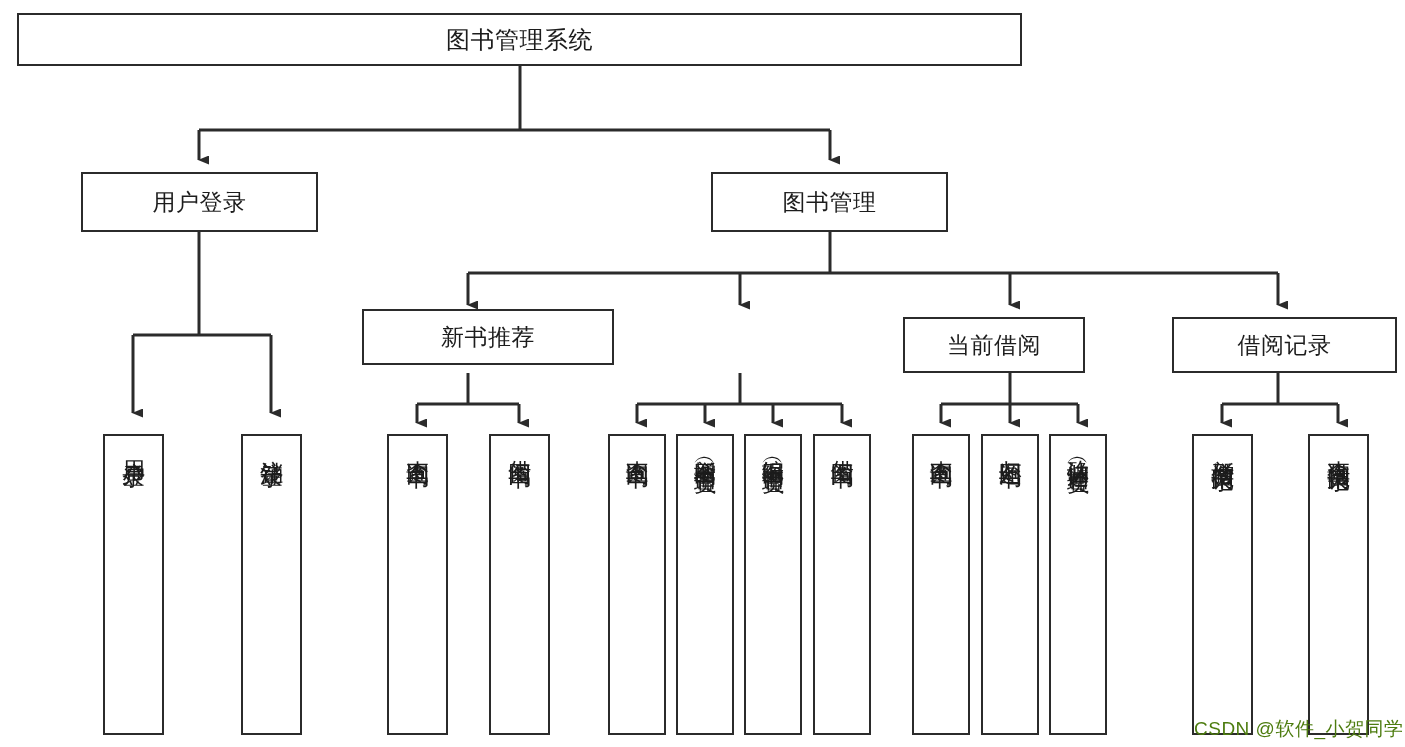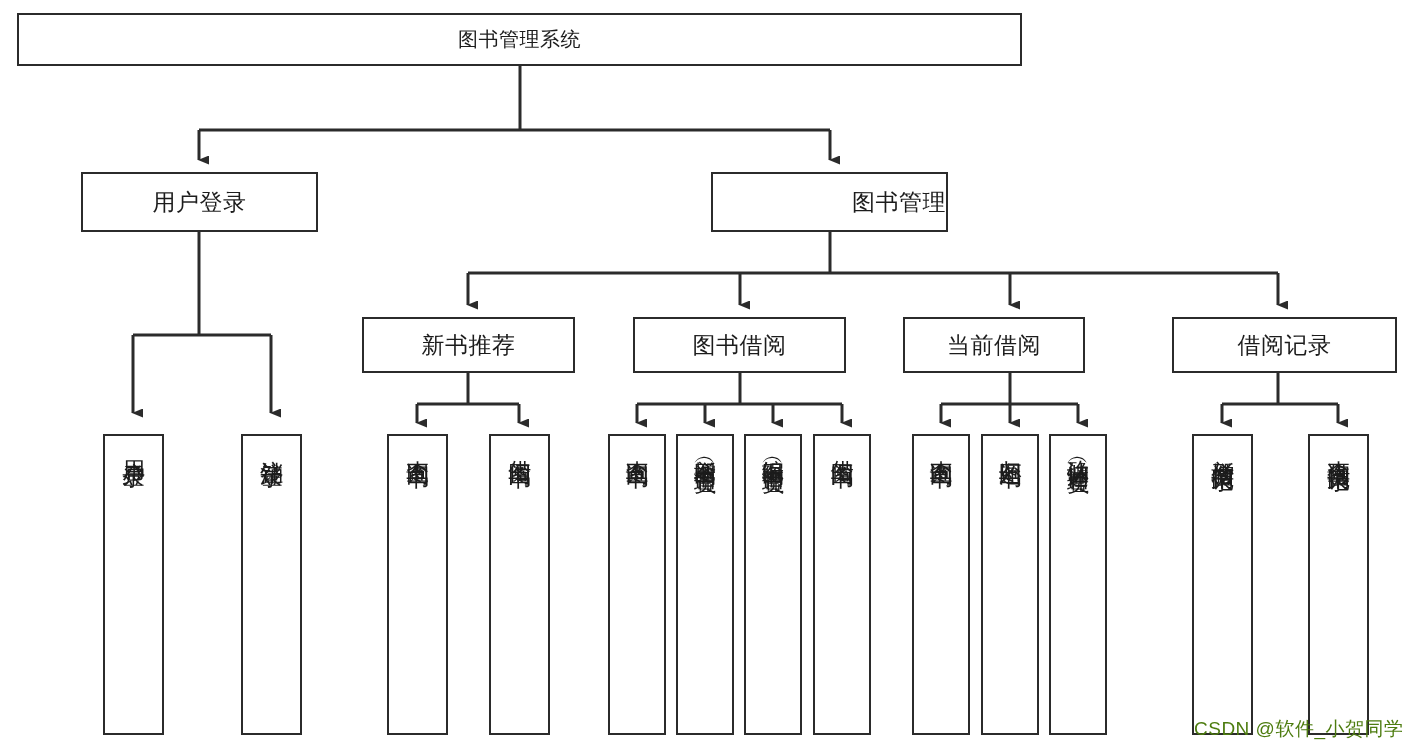--- a/index.html
+++ b/index.html
@@ -41,21 +41,21 @@
     color: #1c1c1c;
     line-height: 1.22;
     letter-spacing: 0.5px;
   }
   
   .node.h .lbl {
     writing-mode: horizontal-tb;
     font-size: 23px;
   }
   .node.root .lbl {
-    font-size: 20px;
+    font-size: 24px;
   }
   
   .node.v {
     align-items: flex-start;
     justify-content: center;
     padding-top: 6px;
   }
   .node.v .lbl {
     writing-mode: vertical-rl;
     text-orientation: upright;
@@ -134,31 +134,28 @@
   </svg>
 
   <div class="node h root" style="left:17px; top:13px; width:1005px; height:53px;">
     <span class="lbl">图书管理系统</span>
   </div>
 
   <div class="node h" style="left:81px; top:172px; width:237px; height:60px;">
     <span class="lbl">用户登录</span>
   </div>
 
-  <div class="node h" style="left:711px; top:172px; width:237px; height:60px;justify-content:flex-end;">
+  <div class="node h" style="left:711px; top:172px; width:237px; height:60px;">
     <span class="lbl">图书管理</span>
   </div>
 
-  <div class="node h" style="left:362px; top:317px; width:213px; height:56px;">
+  <div class="node h" style="left:362px; top:309px; width:252px; height:56px;">
     <span class="lbl">新书推荐</span>
   </div>
 
-  <div class="node h" style="left:633px; top:317px; width:213px; height:56px;">
-    <span class="lbl">图书借阅</span>
-  </div>
 
   <div class="node h" style="left:903px; top:317px; width:182px; height:56px;">
     <span class="lbl">当前借阅</span>
   </div>
 
   <div class="node h" style="left:1172px; top:317px; width:225px; height:56px;">
     <span class="lbl">借阅记录</span>
   </div>
 
   <div class="node v" style="left:103px; top:434px; width:61px; height:301px;">

